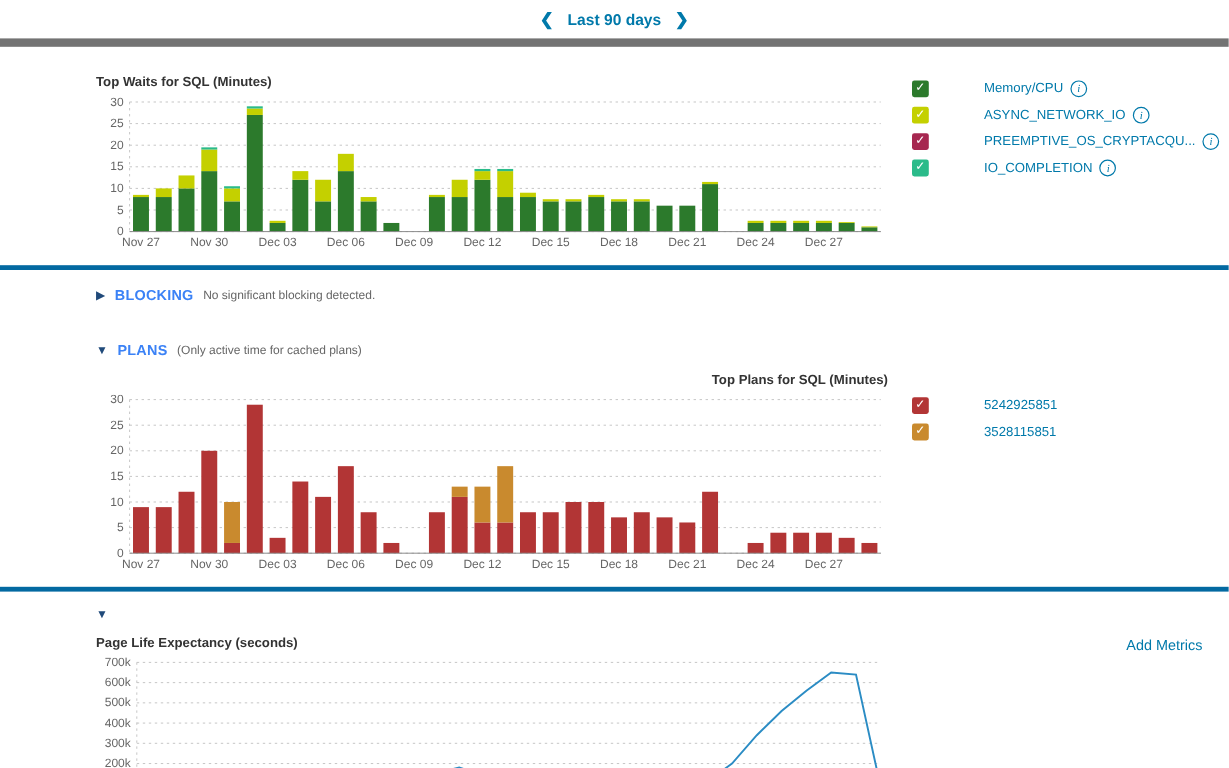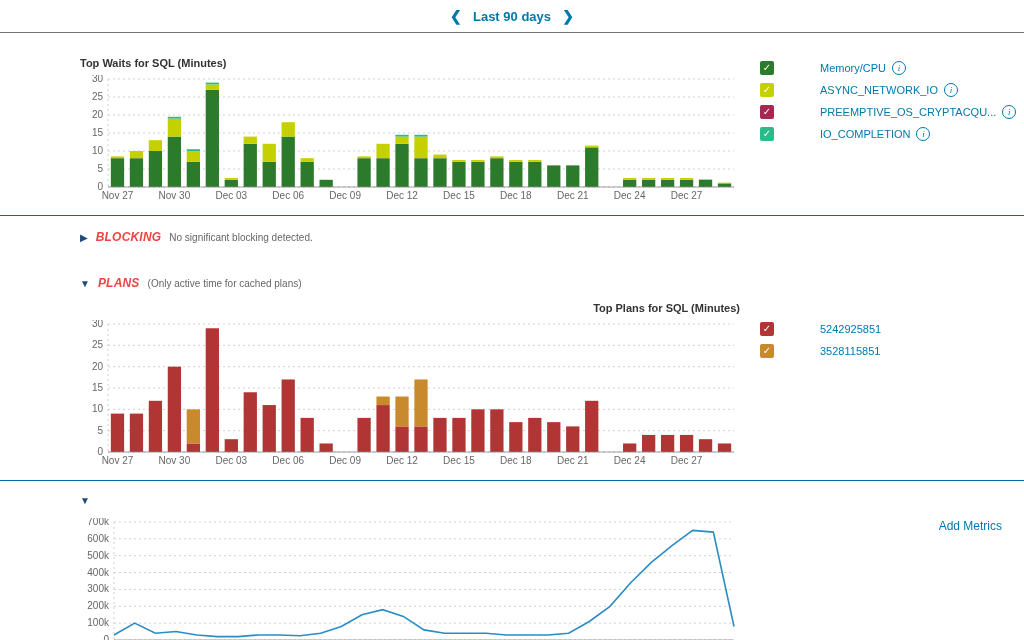--- a/index.html
+++ b/index.html
@@ -1,26 +1,26 @@
 <!DOCTYPE html>
 <html><head>
 <meta charset="utf-8">
 <style>
 *{box-sizing:border-box;margin:0;padding:0;}
 body{font-family:Arial,Helvetica,sans-serif;font-size:12px;color:#333;background:#fff;width:1024px;}
-.date-range-bar{text-align:center;padding:8px 0;border-bottom:1px solid #737373;margin-bottom:4px;}
+.date-range-bar{text-align:center;padding:8px 0;border-bottom:7px solid #737373;margin-bottom:4px;}
 .date-range-bar .arrow{color:#0079aa;font-weight:bold;cursor:pointer;padding:0 8px;font-size:14px;}
 .date-range-bar .label{color:#0079aa;font-weight:bold;font-size:13px;}
-.panel{padding:0 20px 10px 80px;border-bottom:1px solid #0369a1;position:relative;}
+.panel{padding:0 20px 10px 80px;border-bottom:4px solid #0369a1;position:relative;}
 .chart-wrap{display:flex;align-items:flex-start;}
 .chart-area{position:relative;padding-top:20px;}
 .chart-title{font-size:11px;font-weight:bold;color:#333;margin-bottom:6px;}
 .section-header{margin:14px 0 8px 0;display:flex;align-items:center;gap:8px;font-size:12px;}
 .section-header .disclosure{color:#204a7a;font-size:10px;cursor:pointer;}
-.section-header .title{font-weight:bold;color:#ef4444;letter-spacing:0.2px;font-size:12px;font-style:italic;}
+.section-header .title{font-weight:bold;color:#3b82f6;letter-spacing:0.2px;font-size:12px;}
 .section-header .subtitle{color:#666;font-weight:normal;font-size:10px;}
 .legend{padding:24px 10px 0 20px;flex:1;}
 .legend-row{display:flex;align-items:center;gap:6px;margin-bottom:8px;font-size:11px;}
 .legend-checkbox{width:14px;height:14px;border-radius:2px;display:flex;align-items:center;justify-content:center;color:#fff;font-size:10px;line-height:1;}
 .legend-label{color:#0079aa;cursor:pointer;margin-left:40px;}
 .legend-info{width:14px;height:14px;border:1.2px solid #0079aa;border-radius:50%;color:#0079aa;font-size:9px;display:flex;align-items:center;justify-content:center;font-style:italic;font-family:Georgia,serif;}
 .add-metrics{position:absolute;right:22px;top:24px;color:#0079aa;font-size:12px;cursor:pointer;}
 svg{display:block;}
 .axis-text{font-size:10px;fill:#666;}
 .grid-dash{stroke:#bbb;stroke-dasharray:2 3;stroke-width:0.7;}
@@ -267,20 +267,21 @@
   </div>
 </div>
 
 <div class="panel" style="border-bottom:none;">
   <span class="add-metrics">Add Metrics</span>
   <div class="section-header">
     <span class="disclosure">▼</span>
   </div>
   <div class="chart-wrap">
     <div class="chart-area" style="width:660px;padding-top:4px;">
+      <div class="chart-title">Page Life Expectancy (seconds)</div>
       <svg id="chart-metrics" width="660" height="140">
           <line x1="34" x2="654" y1="122" y2="122" class="grid-dash"></line>
           <text x="29" y="125" text-anchor="end" class="axis-text">0</text>
           <line x1="34" x2="654" y1="105.14285714285714" y2="105.14285714285714" class="grid-dash"></line>
           <text x="29" y="108.14285714285714" text-anchor="end" class="axis-text">100k</text>
           <line x1="34" x2="654" y1="88.28571428571428" y2="88.28571428571428" class="grid-dash"></line>
           <text x="29" y="91.28571428571428" text-anchor="end" class="axis-text">200k</text>
           <line x1="34" x2="654" y1="71.42857142857143" y2="71.42857142857143" class="grid-dash"></line>
           <text x="29" y="74.42857142857143" text-anchor="end" class="axis-text">300k</text>
           <line x1="34" x2="654" y1="54.57142857142857" y2="54.57142857142857" class="grid-dash"></line>

